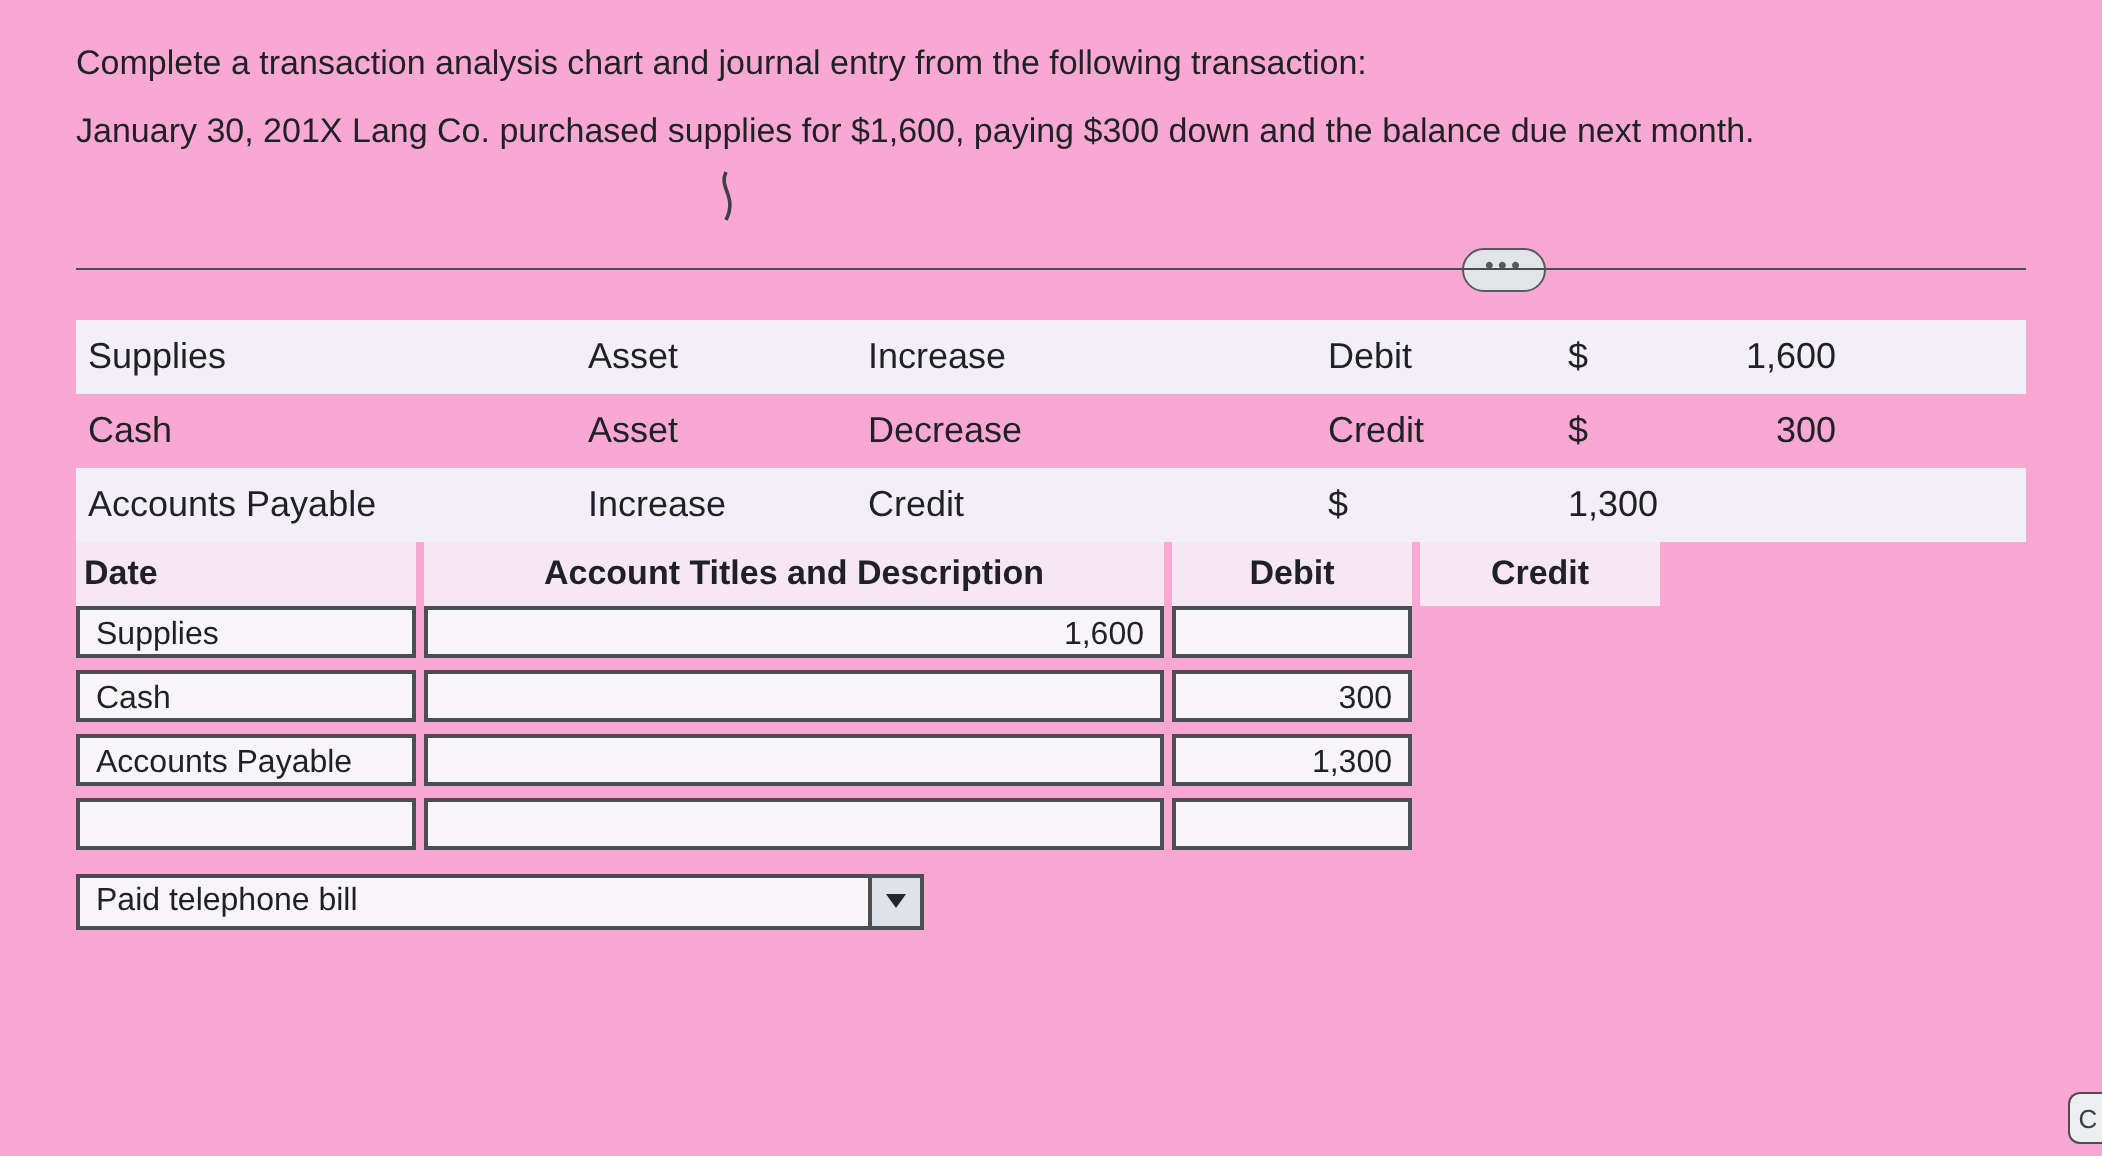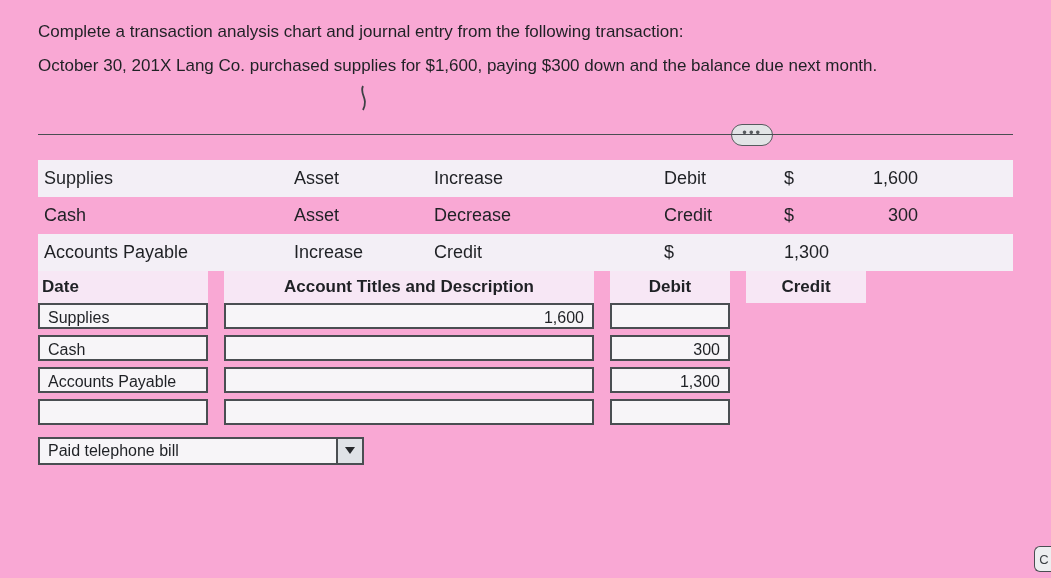--- a/index.html
+++ b/index.html
@@ -62,21 +62,21 @@
     padding: 8px 6px;
     font-size: 18px;
   }
   .stripe { background: #f3eff6; }
   .amt { text-align: right; padding-right: 6px; }
   .instr { margin: 14px 0 10px 0; font-size: 17px; }
 
   .journal {
     display: grid;
     grid-template-columns: 170px 370px 120px 120px;
-    column-gap: 16px;
+    column-gap: 4px;
     align-items: start;
     font-size: 17px;
   }
   .jhead { font-weight: bold; padding: 6px 4px; }
   .jhead.center { text-align: center; }
   .stripe2 { background: #f7e7f5; }
   .jdate { padding: 10px 4px 0 4px; }
   .cellbox {
     border: 2px solid #4a4e52;
     background: #f7f5f8;
@@ -87,21 +87,21 @@
     font-size: 16px;
     box-sizing: border-box;
     overflow: hidden;
   }
   .cellbox.num { text-align: right; }
   .dropdown {
     position: relative;
     border: 2px solid #4a4e52;
     background: #f7f5f8;
     height: 28px;
-    width: 326px;
+    width: 424px;
     margin-top: 12px;
     box-sizing: border-box;
   }
   .dropdown .ddtext {
     position: absolute;
     left: 8px; top: 3px;
     font-size: 16px;
   }
   .dropdown .ddbtn {
     position: absolute;
@@ -127,21 +127,21 @@
     font-size:13px;color:#3a3e42;
   }
 </style>
 </head>
 <body>
 
 <div class="sheet">
 
   <div class="intro">
     <p>Complete a transaction analysis chart and journal entry from the following transaction:</p>
-    <p>October 30, 201X Lang Co. purchased supplies for $1,600, paying $300 down and the balance due next month.</p>
+    <p>January 30, 201X Lang Co. purchased supplies for $1,600, paying $300 down and the balance due next month.</p>
   </div>
 
   <div class="top-rule-area">
     <svg class="squiggle" viewBox="0 0 22 30">
       <path d="M10 2 C 6 10, 16 14, 10 26" stroke="#3d4144" stroke-width="1.8" fill="none"></path>
     </svg>
     <div class="pill">•••</div>
     <div class="hr"></div>
   </div>
 

